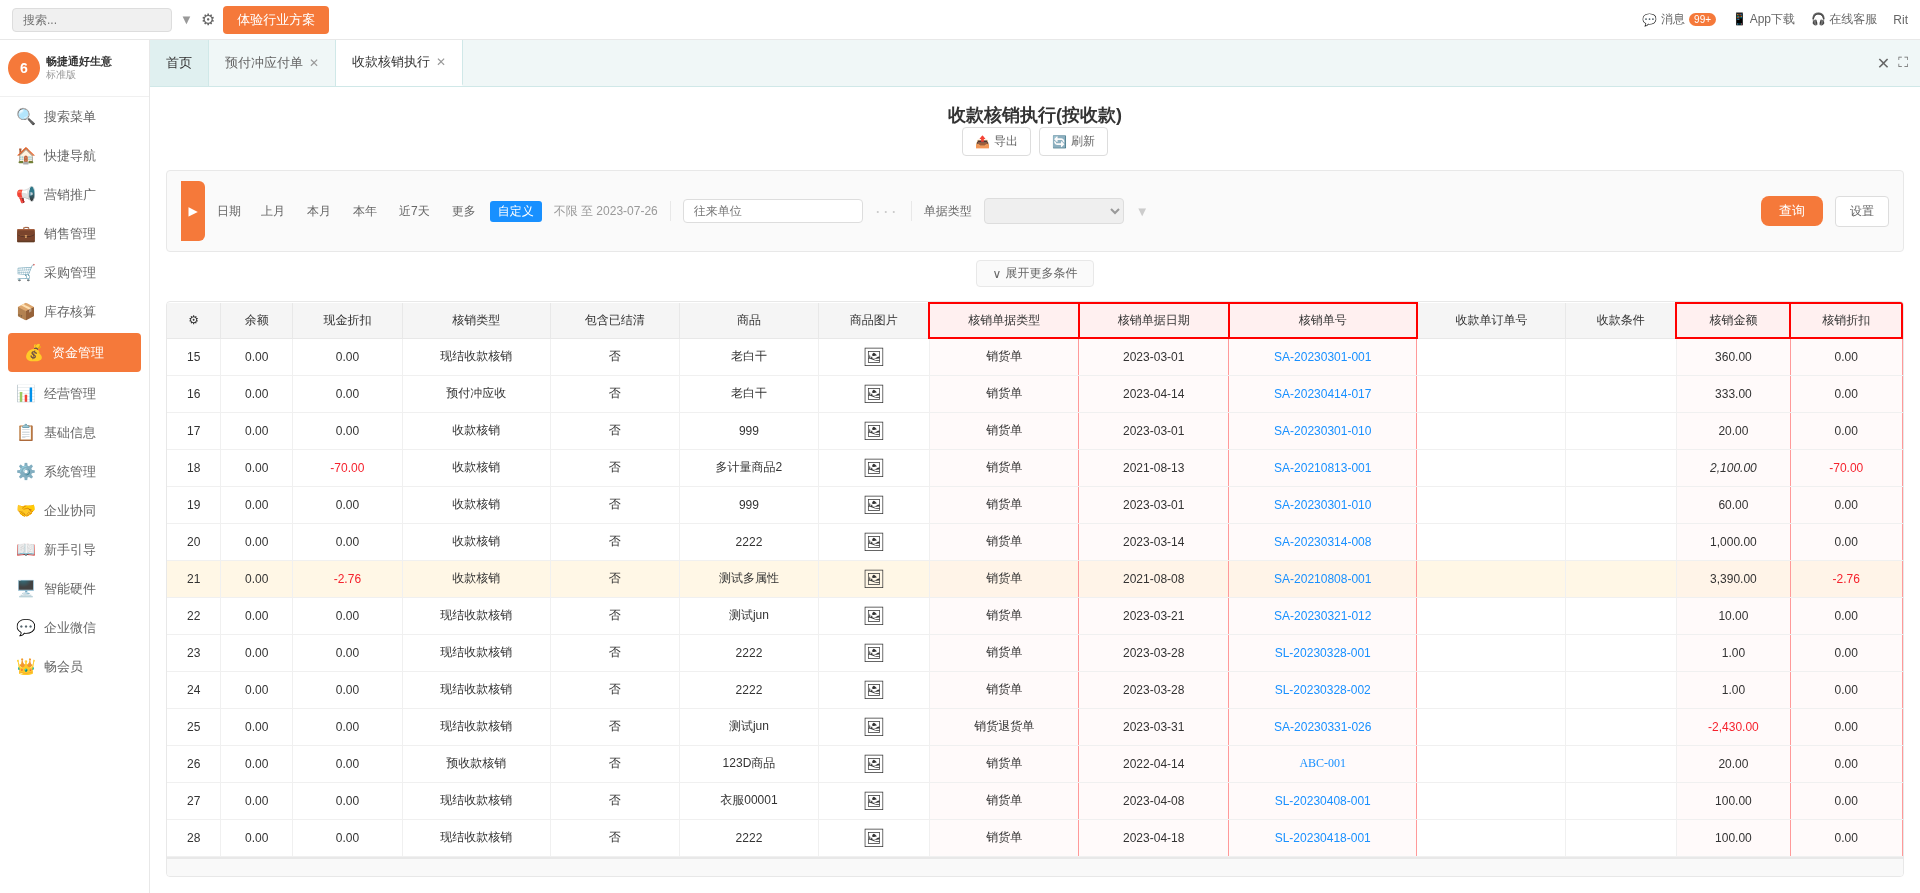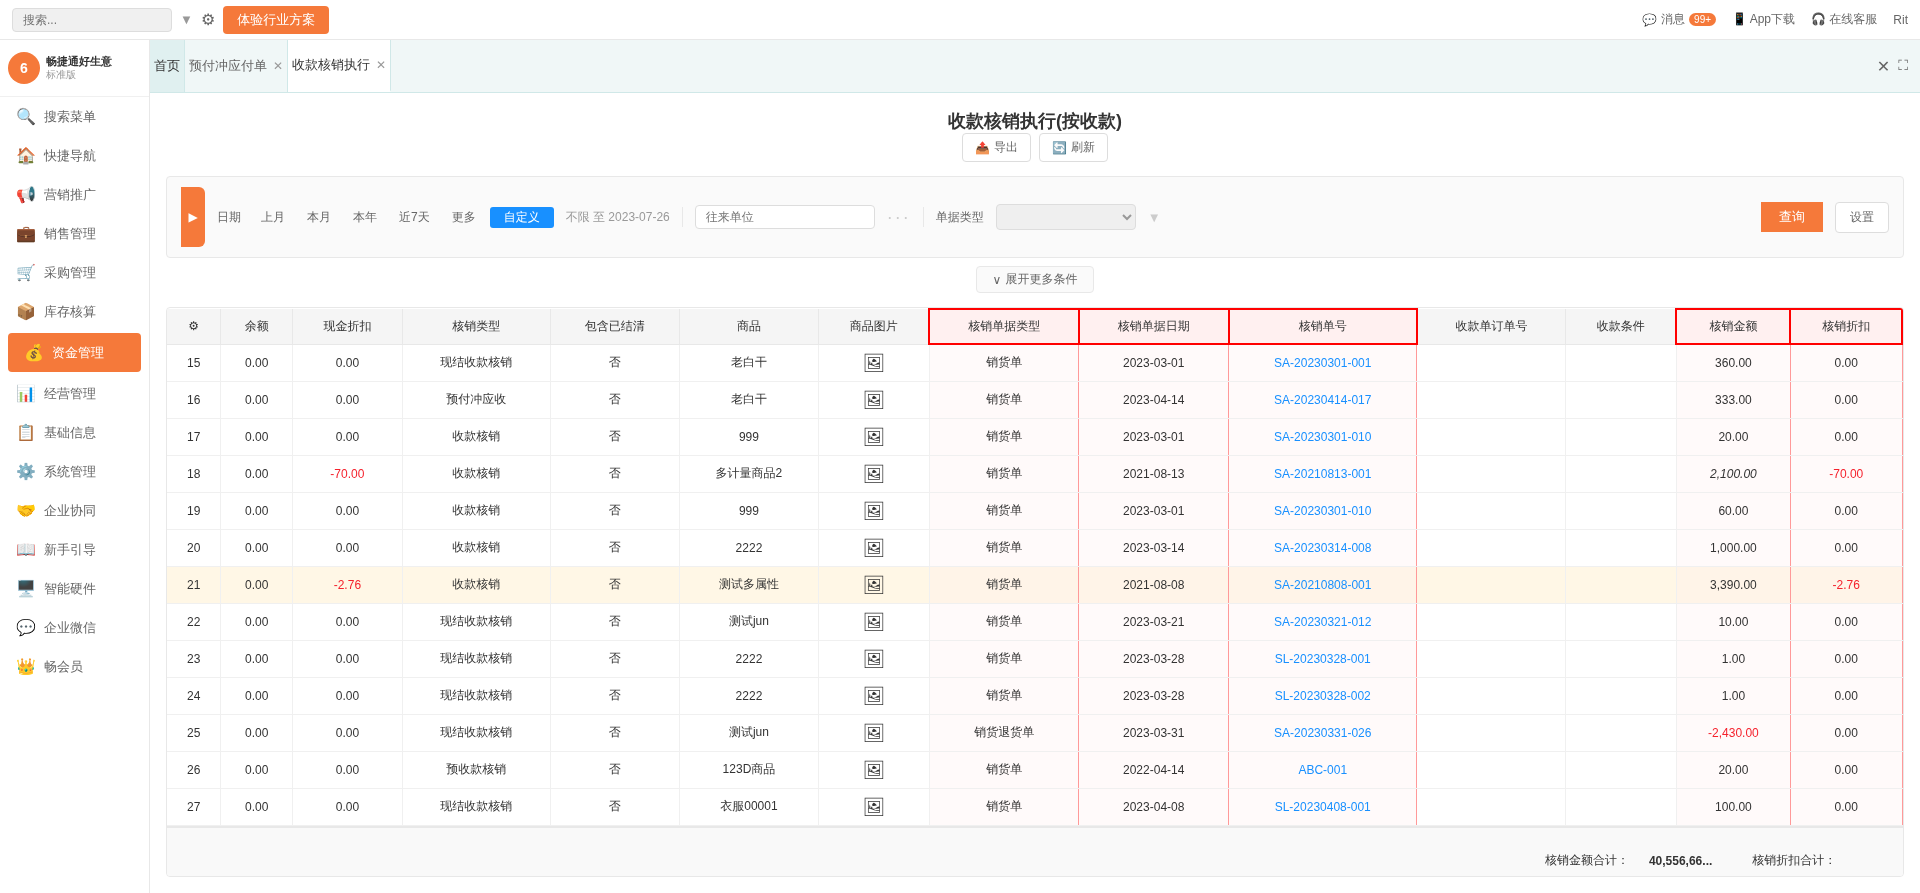--- a/index.html
+++ b/index.html
@@ -22,44 +22,44 @@
     .logo-sub { font-size: 10px; color: #999; }
     .sidebar-item { display: flex; align-items: center; gap: 8px; padding: 10px 16px; cursor: pointer; color: #666; font-size: 13px; }
     .sidebar-item.active { background: #f5793a; color: #fff; border-radius: 4px; margin: 2px 8px; }
     .sidebar-item .icon { font-size: 16px; }
 
     
     .main { flex: 1; display: flex; flex-direction: column; overflow: hidden; }
 
     
     .tab-bar { background: #f0f7f7; display: flex; align-items: center; border-bottom: 1px solid #d0e8e8; min-height: 42px; }
-    .tab { display: flex; align-items: center; padding: 0 4px; height: 52px; cursor: pointer; font-size: 13px; color: #666; border-right: 1px solid #d0e8e8; gap: 6px; }
+    .tab { display: flex; align-items: center; padding: 0 16px; height: 46px; cursor: pointer; font-size: 13px; color: #666; border-right: 1px solid #d0e8e8; gap: 6px; }
     .tab.home { background: #e0f0f0; color: #333; }
     .tab.active { background: #fff; color: #333; border-bottom: 2px solid #fff; }
     .tab-close { font-size: 12px; color: #999; cursor: pointer; }
     .tab-bar-actions { margin-left: auto; display: flex; gap: 8px; padding-right: 12px; }
 
     
     .page-content { flex: 1; background: #fff; overflow: hidden; display: flex; flex-direction: column; padding: 16px; }
     .page-title { font-size: 18px; font-weight: bold; color: #333; margin-bottom: 14px; display: flex; align-items: center; justify-content: space-between; flex-direction: column; }
     .page-actions { display: flex; gap: 8px; }
     .action-btn { display: flex; align-items: center; gap: 4px; padding: 5px 12px; border: 1px solid #ddd; border-radius: 4px; background: #fff; font-size: 12px; cursor: pointer; color: #666; }
 
     
     .filter-bar { background: #fafafa; border: 1px solid #e8e8e8; border-radius: 4px; padding: 10px 14px; margin-bottom: 8px; display: flex; align-items: center; gap: 12px; flex-wrap: wrap; }
     .filter-label { color: #666; font-size: 12px; white-space: nowrap; }
     .filter-date-group { display: flex; align-items: center; gap: 6px; }
     .date-btn { padding: 2px 8px; font-size: 12px; cursor: pointer; color: #666; border: none; background: none; }
-    .date-btn.custom { background: #1890ff; color: #fff; border-radius: 3px; padding: 2px 14px; }
+    .date-btn.custom { background: #1890ff; color: #fff; border-radius: 3px; padding: 2px 8px; }
     .date-range { font-size: 12px; color: #999; }
     .filter-divider { width: 1px; height: 20px; background: #e8e8e8; }
     .filter-input { border: 1px solid #ddd; border-radius: 4px; padding: 4px 10px; font-size: 12px; color: #999; width: 180px; }
     .filter-dots { color: #ccc; font-size: 18px; letter-spacing: 2px; }
     .filter-select { border: 1px solid #ddd; border-radius: 4px; padding: 4px 10px; font-size: 12px; color: #999; width: 140px; }
-    .query-btn { background: #f5793a; color: #fff; border: none; border-radius: 0; padding: 6px 18px; font-size: 13px; cursor: pointer; margin-left: auto; }
+    .query-btn { background: #f5793a; color: #fff; border: none; border-radius: 8px; padding: 6px 18px; font-size: 13px; cursor: pointer; margin-left: auto; }
     .setting-btn { border: 1px solid #ddd; background: #fff; border-radius: 4px; padding: 6px 14px; font-size: 12px; cursor: pointer; color: #666; }
 
     .expand-btn { display: flex; align-items: center; justify-content: center; gap: 4px; padding: 4px 16px; font-size: 12px; color: #666; cursor: pointer; border: 1px solid #e8e8e8; border-radius: 4px; background: #fafafa; margin-bottom: 8px; width: fit-content; }
 
     
     .table-container { flex: 1; overflow: auto; border: 1px solid #e8e8e8; border-radius: 4px; position: relative; }
     table { width: 100%; border-collapse: collapse; font-size: 12px; }
     thead th { background: #f5f5f5; padding: 8px 10px; text-align: center; border-bottom: 1px solid #e8e8e8; border-right: 1px solid #e8e8e8; color: #333; font-weight: 500; white-space: nowrap; position: sticky; top: 0; z-index: 2; }
     tbody td { padding: 7px 10px; text-align: center; border-bottom: 1px solid #f0f0f0; border-right: 1px solid #f0f0f0; color: #333; white-space: nowrap; }
     tbody tr.highlighted { background: #fff7e6; }
@@ -447,37 +447,53 @@
               <tr>
                 <td>26</td>
                 <td>0.00</td>
                 <td>0.00</td>
                 <td>预收款核销</td>
                 <td>否</td>
                 <td>123D商品</td>
                 <td style="font-size: 18px;">🖼</td>
                 <td style="border-left: 1px solid rgb(255, 153, 153); border-right: 1px solid rgb(255, 153, 153); background: rgba(255, 240, 240, 0.3);">销货单</td>
                 <td style="border-left: 1px solid rgb(255, 153, 153); border-right: 1px solid rgb(255, 153, 153); background: rgba(255, 240, 240, 0.3);">2022-04-14</td>
-                <td style="border-left: 1px solid rgb(255, 153, 153); border-right: 1px solid rgb(255, 153, 153); background: rgba(255, 240, 240, 0.3);"><a class="link-text">ABC-001</a></td>
+                <td style="border-left: 1px solid rgb(255, 153, 153); border-right: 1px solid rgb(255, 153, 153); background: rgba(255, 240, 240, 0.3); font-family: Liberation Serif, serif;"><a class="link-text">ABC-001</a></td>
                 <td></td>
                 <td></td>
                 <td style="border-left: 1px solid rgb(255, 153, 153); border-right: 1px solid rgb(255, 153, 153); background: rgba(255, 240, 240, 0.3);">20.00</td>
                 <td style="border-left: 1px solid rgb(255, 153, 153); border-right: 1px solid rgb(255, 153, 153); background: rgba(255, 240, 240, 0.3);">0.00</td>
               </tr>
               <tr>
                 <td>27</td>
                 <td>0.00</td>
                 <td>0.00</td>
                 <td>现结收款核销</td>
                 <td>否</td>
                 <td>衣服00001</td>
                 <td style="font-size: 18px;">🖼</td>
                 <td style="border-left: 1px solid rgb(255, 153, 153); border-right: 1px solid rgb(255, 153, 153); background: rgba(255, 240, 240, 0.3);">销货单</td>
                 <td style="border-left: 1px solid rgb(255, 153, 153); border-right: 1px solid rgb(255, 153, 153); background: rgba(255, 240, 240, 0.3);">2023-04-08</td>
                 <td style="border-left: 1px solid rgb(255, 153, 153); border-right: 1px solid rgb(255, 153, 153); background: rgba(255, 240, 240, 0.3);"><a class="link-text">SL-20230408-001</a></td>
+                <td></td>
+                <td></td>
+                <td style="border-left: 1px solid rgb(255, 153, 153); border-right: 1px solid rgb(255, 153, 153); background: rgba(255, 240, 240, 0.3);">100.00</td>
+                <td style="border-left: 1px solid rgb(255, 153, 153); border-right: 1px solid rgb(255, 153, 153); background: rgba(255, 240, 240, 0.3);">0.00</td>
+              </tr>
+              <tr>
+                <td>28</td>
+                <td>0.00</td>
+                <td>0.00</td>
+                <td>现结收款核销</td>
+                <td>否</td>
+                <td>2222</td>
+                <td style="font-size: 18px;">🖼</td>
+                <td style="border-left: 1px solid rgb(255, 153, 153); border-right: 1px solid rgb(255, 153, 153); background: rgba(255, 240, 240, 0.3);">销货单</td>
+                <td style="border-left: 1px solid rgb(255, 153, 153); border-right: 1px solid rgb(255, 153, 153); background: rgba(255, 240, 240, 0.3);">2023-04-18</td>
+                <td style="border-left: 1px solid rgb(255, 153, 153); border-right: 1px solid rgb(255, 153, 153); background: rgba(255, 240, 240, 0.3);"><a class="link-text">SL-20230418-001</a></td>
                 <td></td>
                 <td></td>
                 <td style="border-left: 1px solid rgb(255, 153, 153); border-right: 1px solid rgb(255, 153, 153); background: rgba(255, 240, 240, 0.3);">100.00</td>
                 <td style="border-left: 1px solid rgb(255, 153, 153); border-right: 1px solid rgb(255, 153, 153); background: rgba(255, 240, 240, 0.3);">0.00</td>
               </tr>
             </tbody>
         </table>
         <div class="table-footer">
           <span>核销金额合计：</span>
           <span style="font-weight:bold;">40,556,66...</span>

